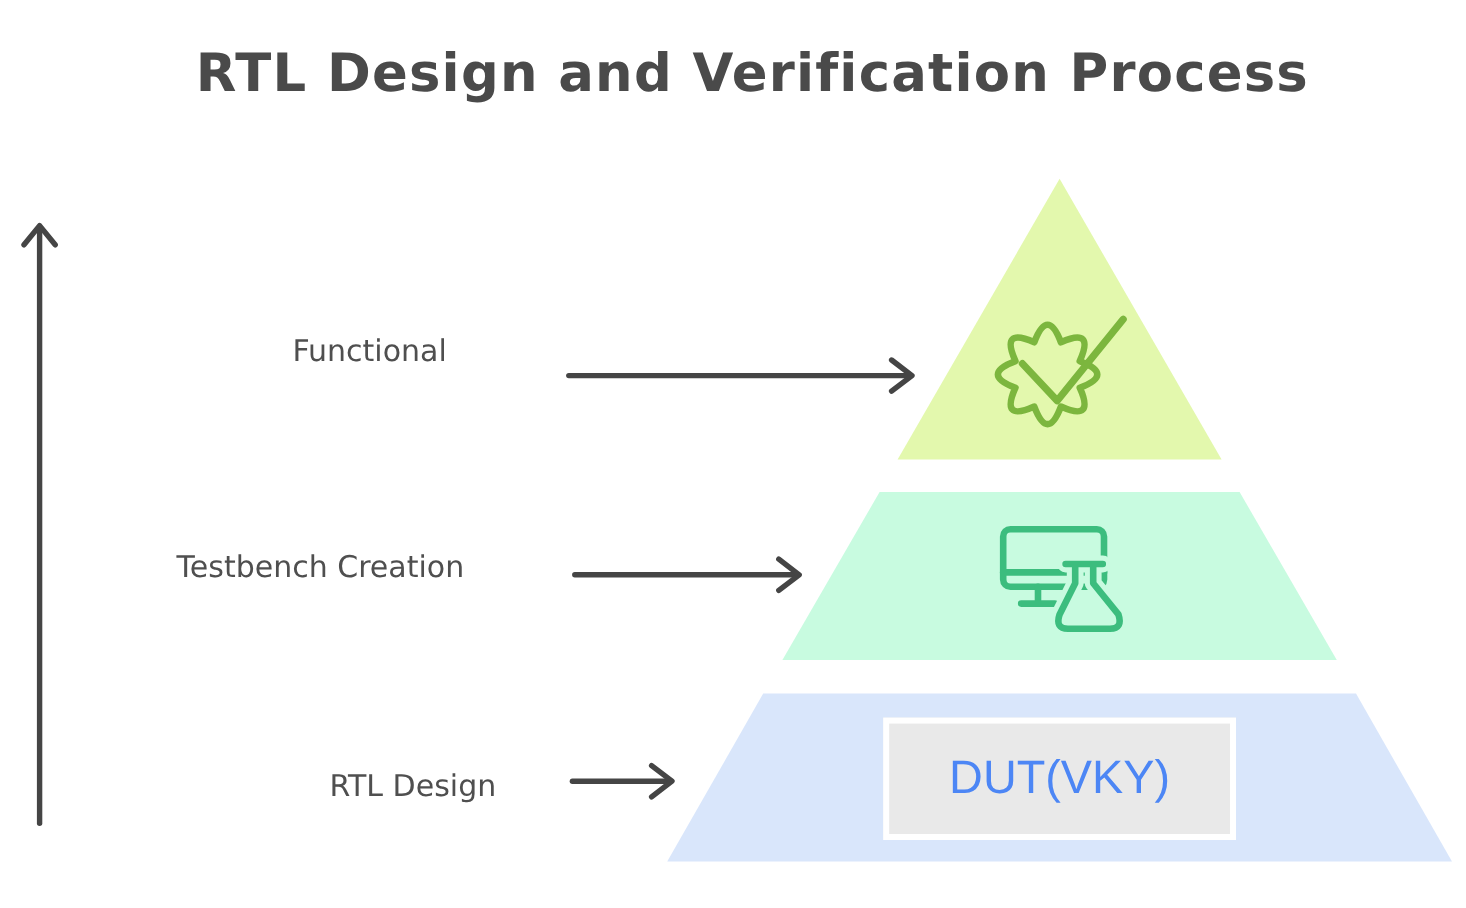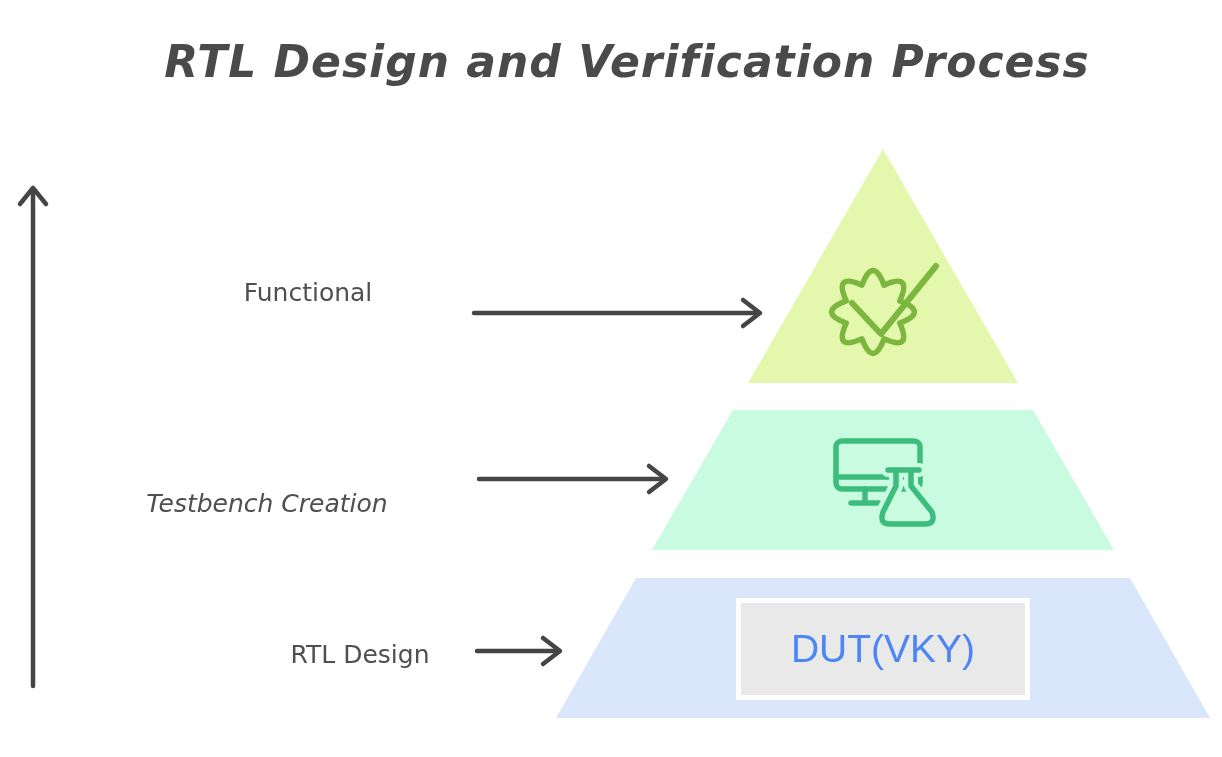--- a/index.html
+++ b/index.html
@@ -22,43 +22,41 @@
   .page-title {
     position: absolute;
     left: 127px;
     top: 36px;
     width: 1000px;
     text-align: center;
     font-size: 44px;
     font-weight: bold;
     letter-spacing: 1px;
     color: #4a4a4a;
-    font-style: italic;
   }
   .stage-label {
     position: absolute;
     color: #4f4f4f;
     font-size: 25px;
     text-align: center;
     line-height: 46px;
   }
   .label-functional {
     left: 148px;
     top: 270px;
     width: 320px;
   }
   .label-testbench {
     left: 62px;
-    top: 481px;
+    top: 450px;
     width: 410px;
     white-space: nowrap;
-    font-style: italic;
   }
   .label-rtl {
-    left: 200px;
+    left: 184px;
     top: 632px;
     width: 320px;
     white-space: nowrap;
   }
   .dut-box {
     position: absolute;
     left: 736px;
     top: 598px;
     width: 294px;
     height: 102px;

